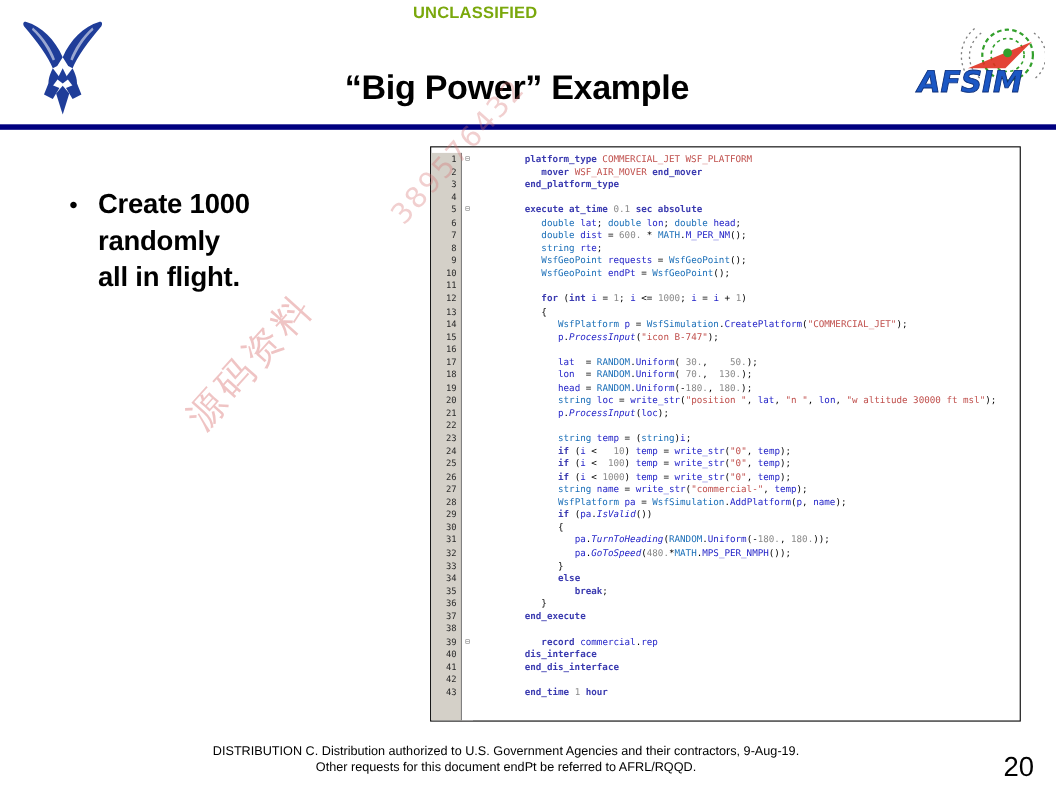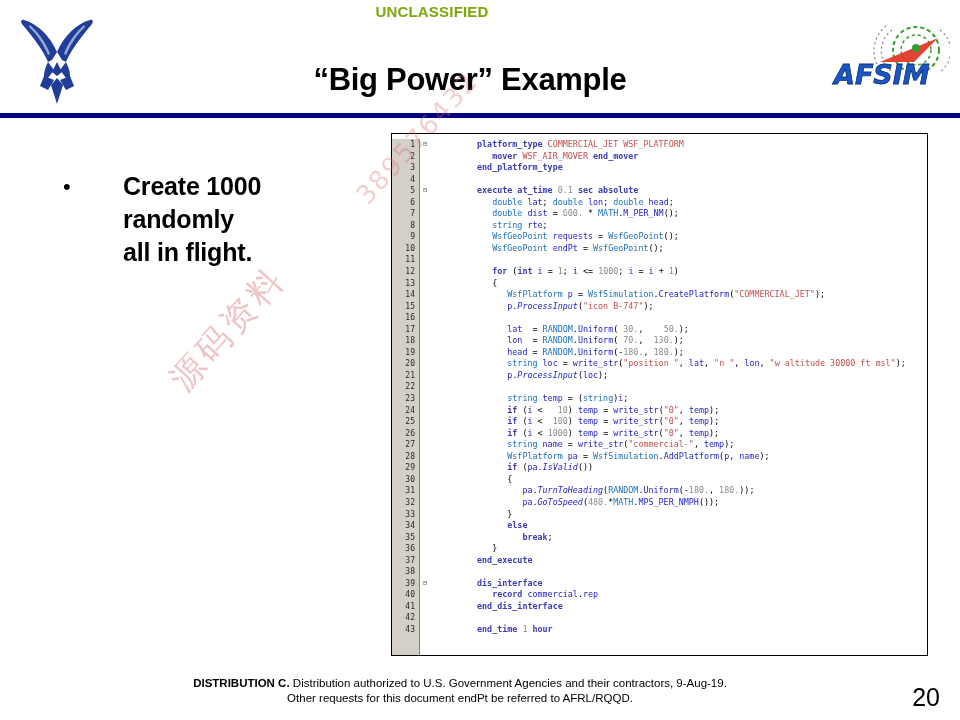--- a/index.html
+++ b/index.html
@@ -50,21 +50,20 @@
   }
   .bullet-row{display:flex;align-items:flex-start;}
   .bullet-dot{
     width:26px;flex:0 0 26px;
     font-size:22px;line-height:34px;color:#000;
     text-align:left;padding-left:8px;
   }
   .bullet-text{
     font-size:25px;font-weight:bold;line-height:33px;color:#000;
     letter-spacing:-0.2px;
-    margin-left:34px;
   }
 
   
   #code-panel{
     position:absolute;left:391px;top:133px;
     width:537px;height:523px;
     background:#ffffff;
     border:1px solid #000000;
     box-sizing:border-box;
     overflow:hidden;
@@ -160,21 +159,21 @@
 
   
   #footer{
     position:absolute;left:80px;top:676px;width:760px;
     text-align:center;
   }
   #footer .fl{
     font-size:11.5px;color:#000;line-height:15px;
     font-family:"Liberation Sans", sans-serif;
   }
-  #footer .fl b{font-weight:bold;}
+  #footer .fl b{font-weight:normal;}
   #slide-number{
     position:absolute;right:20px;top:683px;
     font-size:25px;color:#000;
     font-family:"Liberation Sans", sans-serif;
   }
 </style>
 </head>
 <body>
 
 <div id="slide-header">
@@ -356,22 +355,22 @@
         <div class="cl">      <span class="cmd">if</span> <span class="blk">(</span><span class="kw">pa</span><span class="blk">.</span><span class="ital">IsValid</span><span class="blk">(</span><span class="blk">)</span><span class="blk">)</span></div>
         <div class="cl">      <span class="blk">{</span></div>
         <div class="cl">         <span class="kw">pa</span><span class="blk">.</span><span class="ital">TurnToHeading</span><span class="blk">(</span><span class="type">RANDOM</span><span class="blk">.</span><span class="kw">Uniform</span><span class="blk">(</span><span class="blk">-</span><span class="num">180.</span><span class="blk">,</span> <span class="num">180.</span><span class="blk">)</span><span class="blk">)</span><span class="blk">;</span></div>
         <div class="cl">         <span class="kw">pa</span><span class="blk">.</span><span class="ital">GoToSpeed</span><span class="blk">(</span><span class="num">480.</span><span class="blk">*</span><span class="type">MATH</span><span class="blk">.</span><span class="kw">MPS_PER_NMPH</span><span class="blk">(</span><span class="blk">)</span><span class="blk">)</span><span class="blk">;</span></div>
         <div class="cl">      <span class="blk">}</span></div>
         <div class="cl">      <span class="cmd">else</span></div>
         <div class="cl">         <span class="cmd">break</span><span class="blk">;</span></div>
         <div class="cl">   <span class="blk">}</span></div>
         <div class="cl"><span class="cmd">end_execute</span></div>
         <div class="cl"></div>
+        <div class="cl">   <span class="cmd">record</span> <span class="kw">commercial</span><span class="blk">.</span><span class="kw">rep</span></div>
         <div class="cl"><span class="cmd">dis_interface</span></div>
-        <div class="cl">   <span class="cmd">record</span> <span class="kw">commercial</span><span class="blk">.</span><span class="kw">rep</span></div>
         <div class="cl"><span class="cmd">end_dis_interface</span></div>
         <div class="cl"></div>
         <div class="cl"><span class="cmd">end_time</span> <span class="num">1</span> <span class="cmd">hour</span></div>
       </div>
   </div>
 </div>
 
 <div id="watermark">
   <div class="wm-text">源码资料</div>
   <div class="wm-num">389576432</div>

